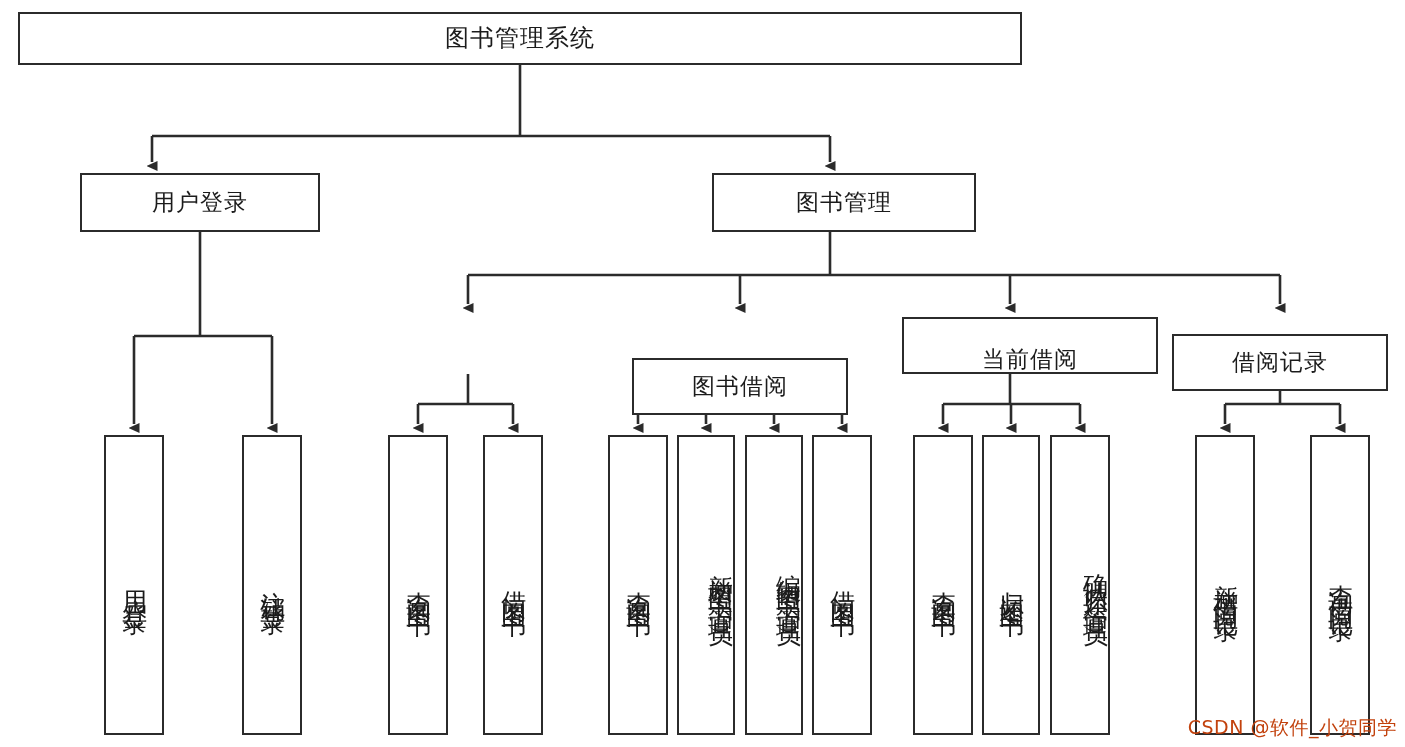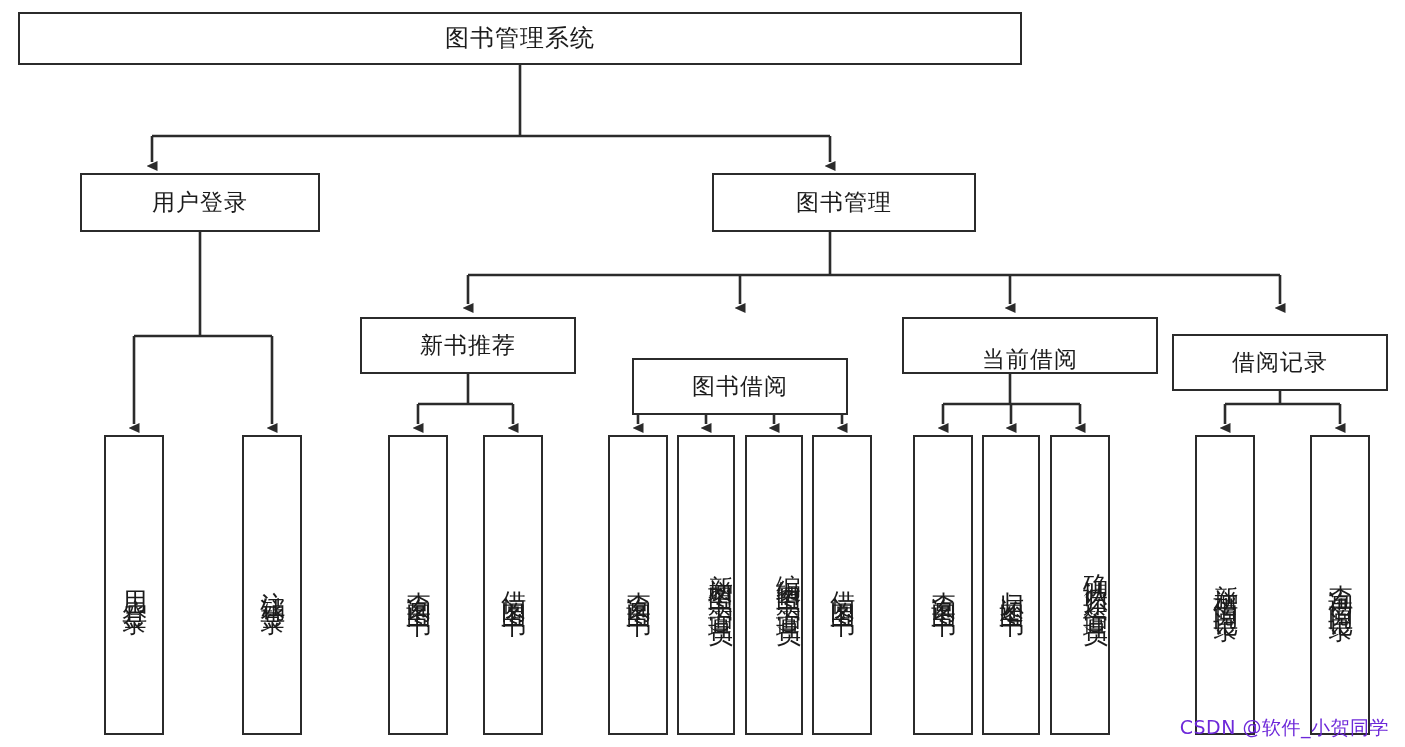--- a/index.html
+++ b/index.html
@@ -50,24 +50,24 @@
     letter-spacing: 7px;
     line-height: 1.05;
     padding: 6px 0;
   }
   .node.vert.tall {
     align-items: flex-start;
     justify-content: center;
   }
   .watermark {
     position: absolute;
-    right: 16px;
+    right: 8px;
     bottom: 6px;
     font-size: 19px;
-    color: #6d28d9;
+    color: #c2410c;
     letter-spacing: 0.5px;
     white-space: nowrap;
   }
 </style>
 </head>
 <body>
 
 <div id="stage">
 
   <svg id="edges" viewBox="0 0 1405 747" width="1405" height="747" xmlns="http://www.w3.org/2000/svg">
@@ -124,23 +124,20 @@
     <span>图书管理系统</span>
   </div>
 
   <div class="node horiz" style="left:80px;top:173px;width:240px;height:59px;">
     <span>用户登录</span>
   </div>
   <div class="node horiz" style="left:712px;top:173px;width:264px;height:59px;">
     <span>图书管理</span>
   </div>
 
-  <div class="node horiz" style="left:360px;top:317px;width:216px;height:57px;">
-    <span>新书推荐</span>
-  </div>
   <div class="node horiz" style="left:632px;top:317px;width:216px;height:57px;margin-top:41px;">
     <span>图书借阅</span>
   </div>
   <div class="node horiz" style="left:902px;top:317px;width:256px;height:57px;align-items:flex-end;">
     <span>当前借阅</span>
   </div>
   <div class="node horiz" style="left:1172px;top:334px;width:216px;height:57px;">
     <span>借阅记录</span>
   </div>
 

